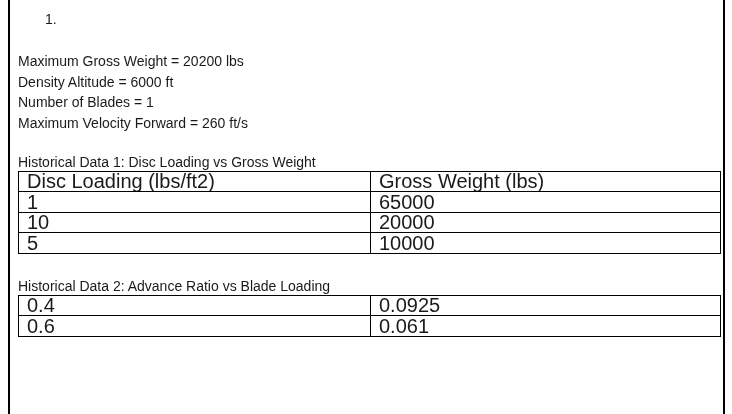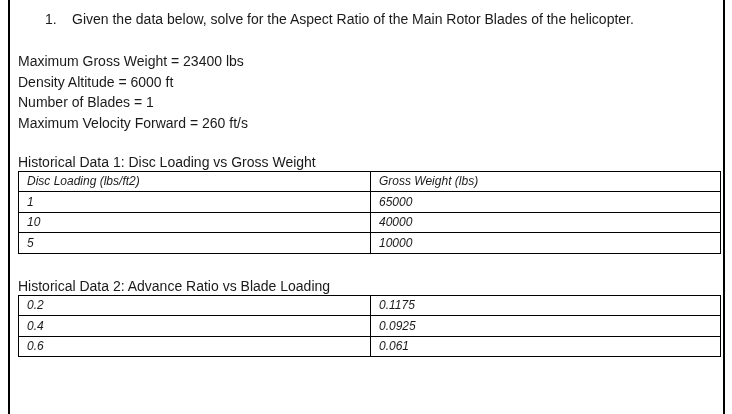--- a/index.html
+++ b/index.html
@@ -59,42 +59,40 @@
   .st-2 { margin-top: 23px; }
   .data-table {
     border-collapse: collapse;
     table-layout: fixed;
     width: 702px;
   }
   .data-table td {
     border: 1.5px solid #000000;
     height: 19.5px;
     padding: 0 4px 0 8px;
-    font-size: 12px;
+    font-size: 20px;
     line-height: 19px;
     white-space: nowrap;
     overflow: hidden;
-    font-style: italic;
   }
   .data-table col.c1 { width: 352px; }
   .data-table col.c2 { width: 350px; }
 </style>
 </head>
 <body>
 
 <div class="page-frame">
   <div class="content">
 
     <div class="question-line">
       <span class="question-number">1.</span>
-      <span class="question-text">Given the data below, solve for the Aspect Ratio of the Main Rotor Blades of the helicopter.</span>
     </div>
 
     <div class="given-block">
-      <div class="given-line">Maximum Gross Weight = 23400 lbs</div>
+      <div class="given-line">Maximum Gross Weight = 20200 lbs</div>
       <div class="given-line">Density Altitude = 6000 ft</div>
       <div class="given-line">Number of Blades = 1</div>
       <div class="given-line">Maximum Velocity Forward = 260 ft/s</div>
     </div>
 
     <div class="section">
       <div class="section-title st-1">Historical Data 1: Disc Loading vs Gross Weight</div>
       <table class="data-table">
         <colgroup>
             <col class="c1">
@@ -104,43 +102,39 @@
           <tr>
             <td>Disc Loading (lbs/ft2)</td>
             <td>Gross Weight (lbs)</td>
           </tr>
           <tr>
             <td>1</td>
             <td>65000</td>
           </tr>
           <tr>
             <td>10</td>
-            <td>40000</td>
+            <td>20000</td>
           </tr>
           <tr>
             <td>5</td>
             <td>10000</td>
           </tr>
         </tbody>
       </table>
     </div>
 
     <div class="section">
       <div class="section-title st-2">Historical Data 2: Advance Ratio vs Blade Loading</div>
       <table class="data-table">
         <colgroup>
             <col class="c1">
             <col class="c2">
           </colgroup>
         <tbody>
           <tr>
-            <td>0.2</td>
-            <td>0.1175</td>
-          </tr>
-          <tr>
             <td>0.4</td>
             <td>0.0925</td>
           </tr>
           <tr>
             <td>0.6</td>
             <td>0.061</td>
           </tr>
         </tbody>
       </table>
     </div>

